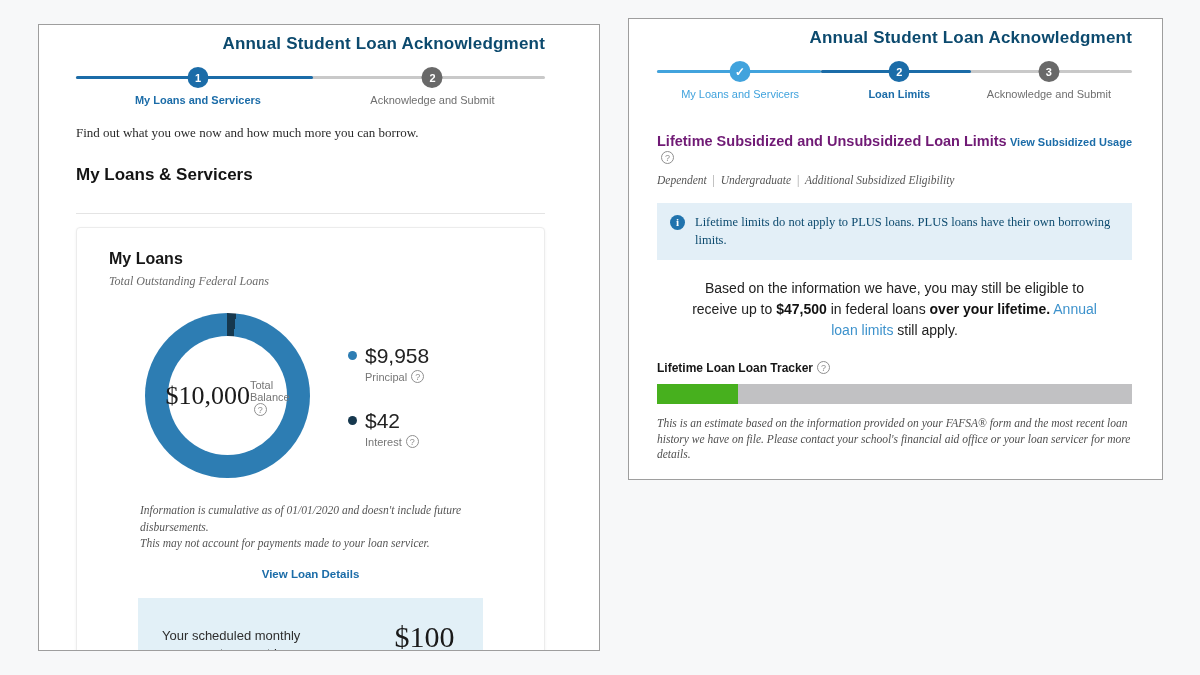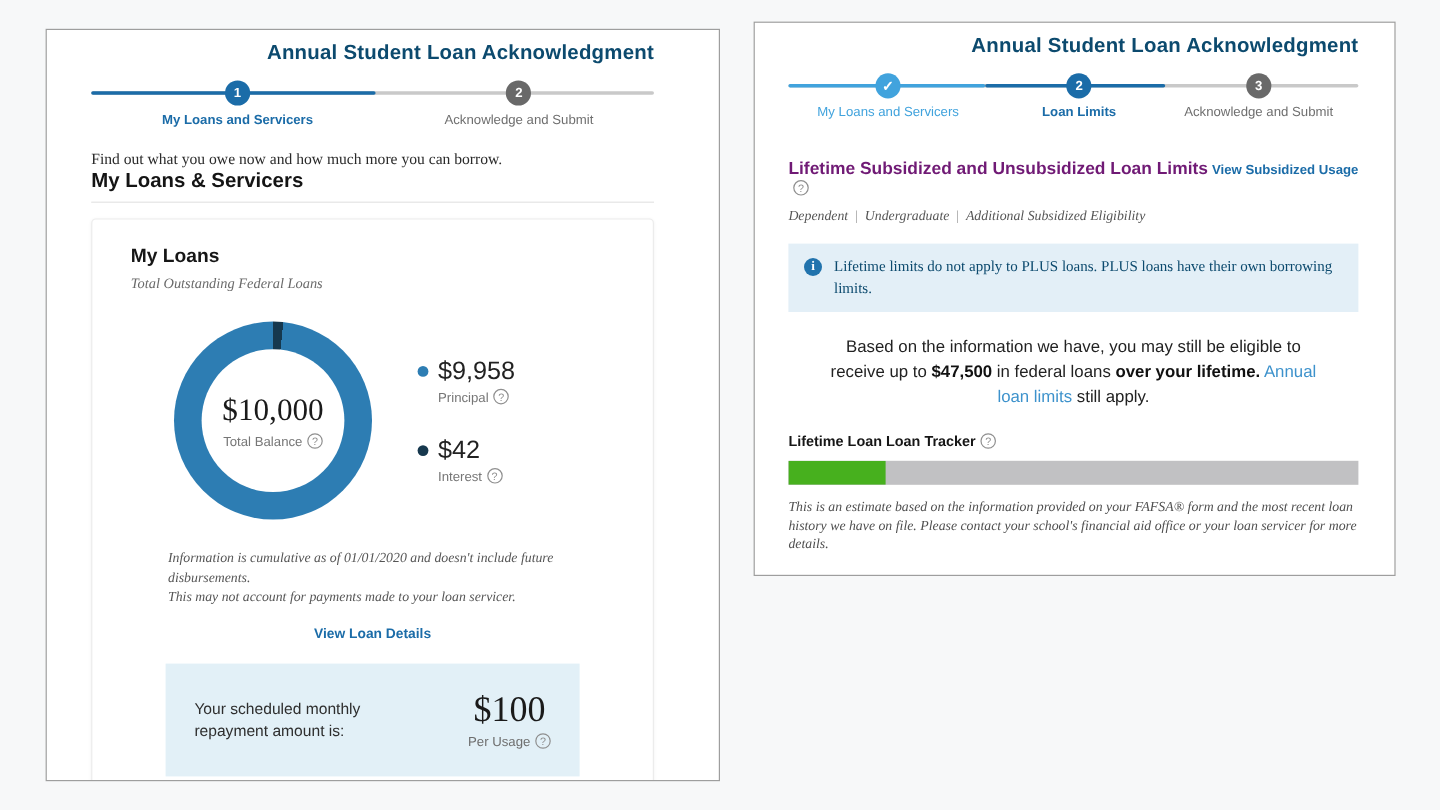--- a/index.html
+++ b/index.html
@@ -30,32 +30,32 @@
   .step-label.complete { color:#41a3dd; }
   .step-label.upcoming { color:#6f6f6f; }
   .pl .p1 { left:26%; }  .pl .p2 { left:76%; }
   .pl .seg.blue { left:0; width:50.6%; }
   .pr .p1 { left:17.5%; } .pr .p2 { left:51%; } .pr .p3 { left:82.5%; }
   .pr .seg.light { left:0; width:34.5%; }
   .pr .seg.blue  { left:34.5%; width:31.5%; }
 
   
   .intro { margin-top:10px; font-family:"Liberation Serif", serif; font-size:13px; color:#2a2a2a; }
-  .section-title { margin-top:0; font-size:17px; font-weight:bold; color:#141414;
-                   padding-bottom:7px; border-bottom:1px solid #e4e4e4; }
+  .section-title { margin-top:24px; font-size:17px; font-weight:bold; color:#141414;
+                   padding-bottom:28px; border-bottom:1px solid #e4e4e4; }
   .loans-card { margin-top:13px; border:1px solid #ececec; border-radius:4px;
                 box-shadow:0 1px 3px rgba(0,0,0,.06); padding:22px 32px 40px; background:#fff; }
   .card-title { font-size:16px; font-weight:bold; color:#161616; }
   .card-subtitle { margin-top:6px; font-family:"Liberation Serif", serif; font-style:italic;
                    font-size:12px; color:#6a6a6a; }
   .chart-row { display:flex; align-items:center; margin-top:24px; }
   .donut { width:165px; height:165px; border-radius:50%; margin-left:36px; position:relative;
            background:conic-gradient(#16384e 0deg 6deg, #2d7db3 6deg 360deg); flex:none; }
   .donut-hole { position:absolute; left:23px; top:23px; width:119px; height:119px; border-radius:50%;
-                background:#fff; display:flex; flex-direction:column; align-items:center; justify-content:center; }
+                background:#fff; display:flex; flex-direction:row; align-items:center; justify-content:center; }
   .donut-total { font-family:"Liberation Serif", serif; font-size:26px; color:#1a1a1a; }
   .donut-caption { margin-top:4px; font-size:11px; color:#767676; }
   .legend { margin-left:38px; }
   .legend-item + .legend-item { margin-top:26px; }
   .legend-line { display:flex; align-items:center; }
   .dot { width:9px; height:9px; border-radius:50%; margin-right:8px; flex:none; }
   .legend-value { font-size:21px; color:#222; }
   .legend-label { margin:2px 0 0 17px; font-size:11px; color:#767676; }
   .fine-print { margin:24px 28px 0 31px; font-family:"Liberation Serif", serif; font-style:italic;
                 font-size:11.5px; color:#555; line-height:1.45; }

